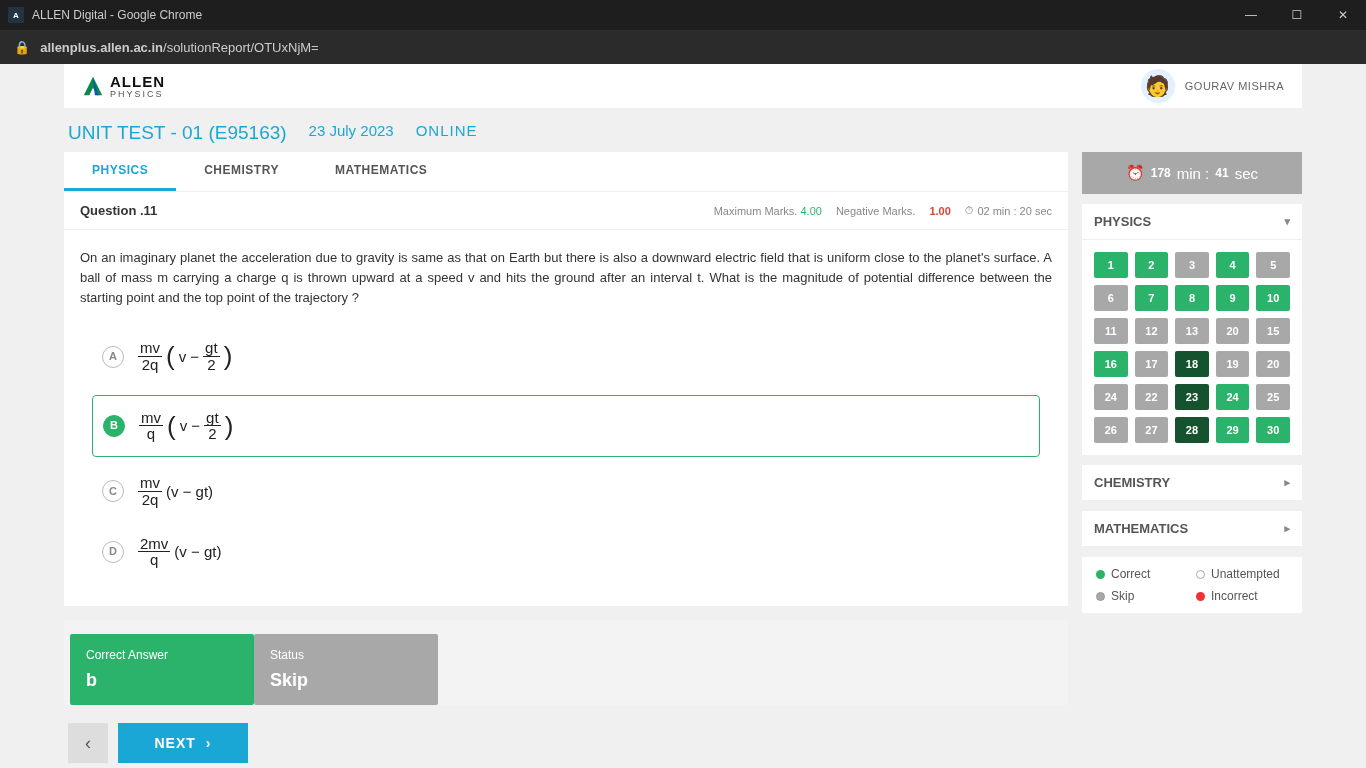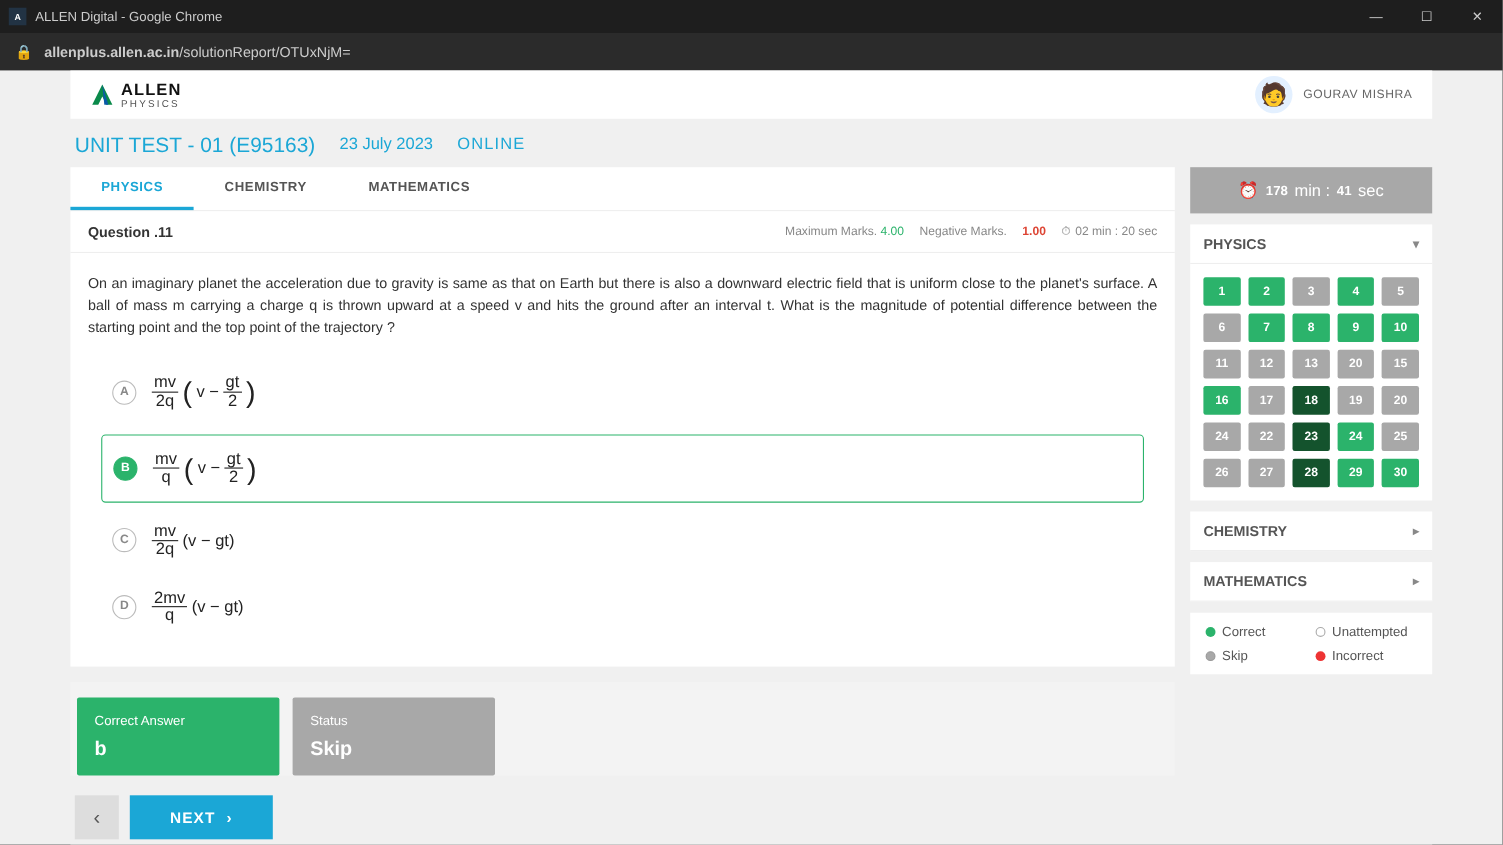--- a/index.html
+++ b/index.html
@@ -40,21 +40,21 @@
 .options{margin-top:18px}
 .opt{display:flex;align-items:center;gap:14px;padding:10px 10px;margin:8px 12px;border-radius:4px}
 .opt.correct{border:1.5px solid #2bb36b}
 .obullet{width:22px;height:22px;border:1.5px solid #bbb;border-radius:50%;display:flex;align-items:center;justify-content:center;font-size:11px;color:#888;font-weight:600}
 .opt.correct .obullet{background:#2bb36b;color:#fff;border-color:#2bb36b}
 .oformula{font-size:15px;color:#222;display:flex;align-items:center;gap:4px}
 .frac{display:inline-flex;flex-direction:column;align-items:center;line-height:1.05;vertical-align:middle}
 .frac .num{border-bottom:1.2px solid #222;padding:0 2px}
 .frac .den{padding:0 2px}
 .paren{font-size:26px;font-weight:300}
-.cardsrow{display:flex;gap:12px;margin-top:14px;padding:14px 6px 0;background:#f3f3f3}
+.cardsrow{display:flex;margin-top:14px;padding:14px 6px 0;background:#f3f3f3}
 .card{flex:0 0 184px;padding:14px 16px;color:#fff;border-radius:2px}
 .card .lbl{font-size:12px;margin-bottom:8px}
 .card .val{font-size:18px;font-weight:700}
 .card.green{background:#2bb36b}
 .card.pink{background:#e8376a}
 .card.gray{background:#a8a8a8}
 .navrow{display:flex;gap:10px;margin-top:12px;padding:6px 4px 4px}
 .prevbtn{width:40px;height:40px;background:#ddd;display:flex;align-items:center;justify-content:center;font-size:18px;color:#555;cursor:pointer}
 .nextbtn{width:130px;height:40px;background:#1ba7d6;color:#fff;font-weight:700;display:flex;align-items:center;justify-content:center;gap:10px;font-size:14px;letter-spacing:1px;cursor:pointer}
 .timerbox{background:#a8a8a8;color:#fff;height:42px;display:flex;align-items:center;justify-content:center;font-size:15px;gap:6px}

